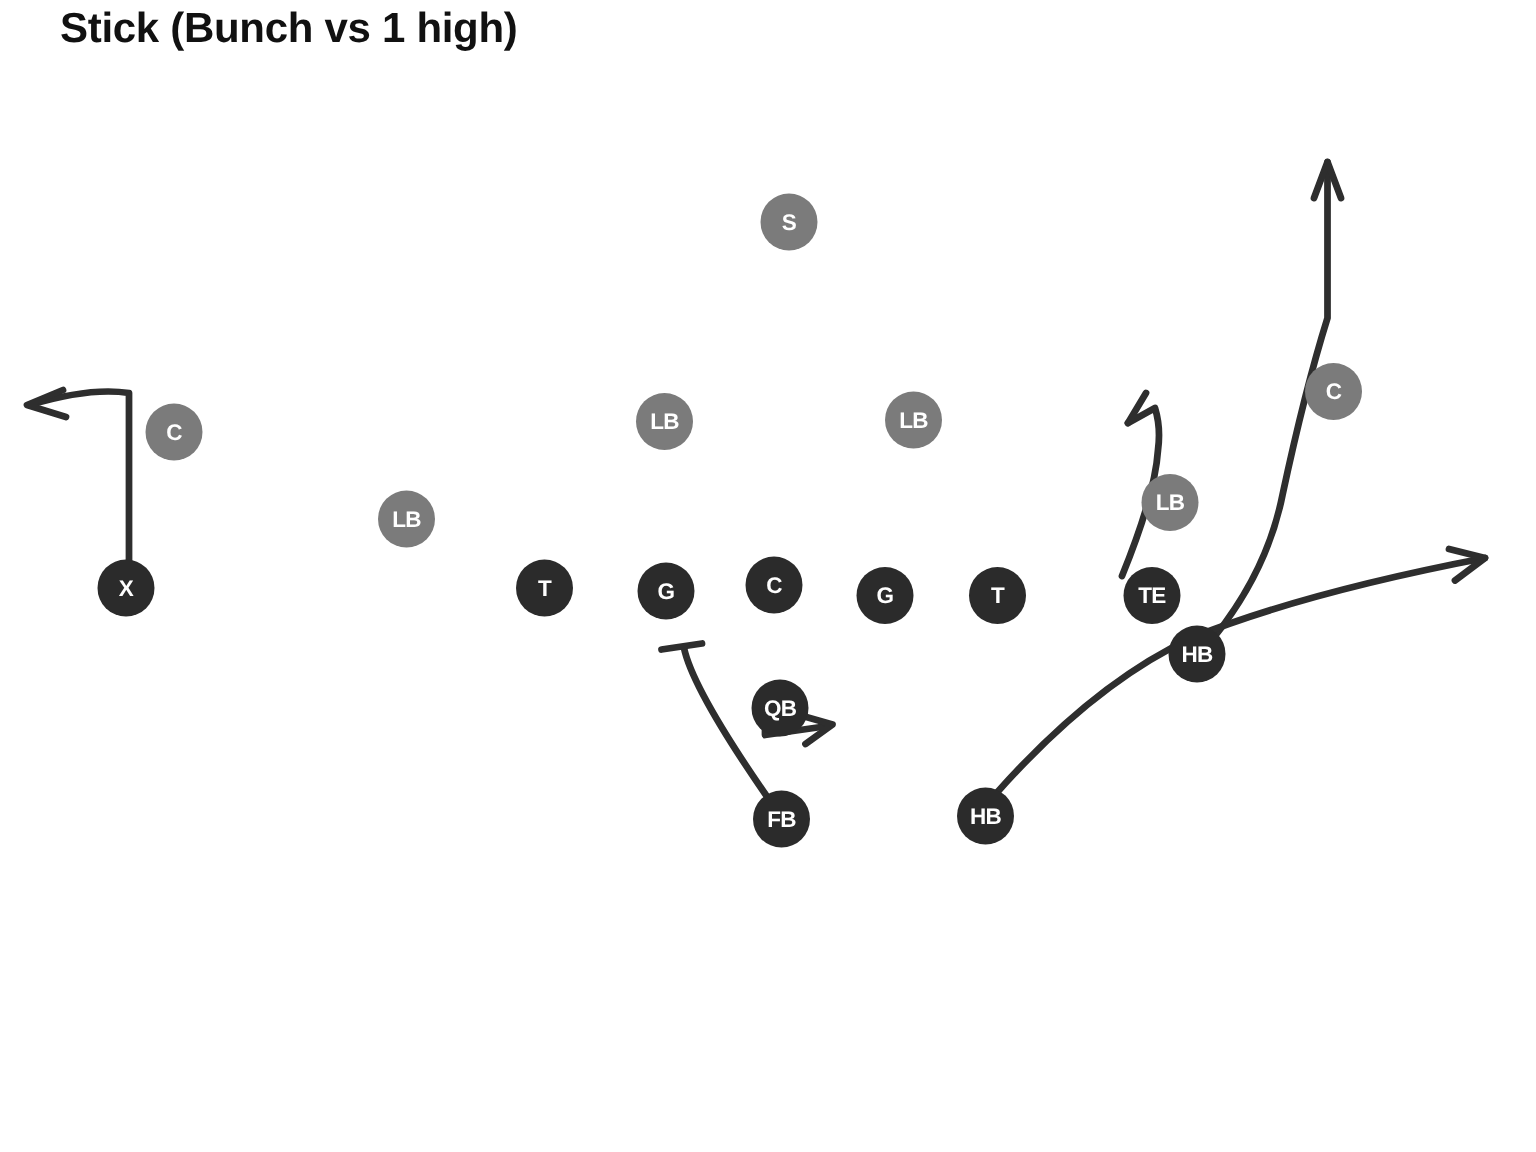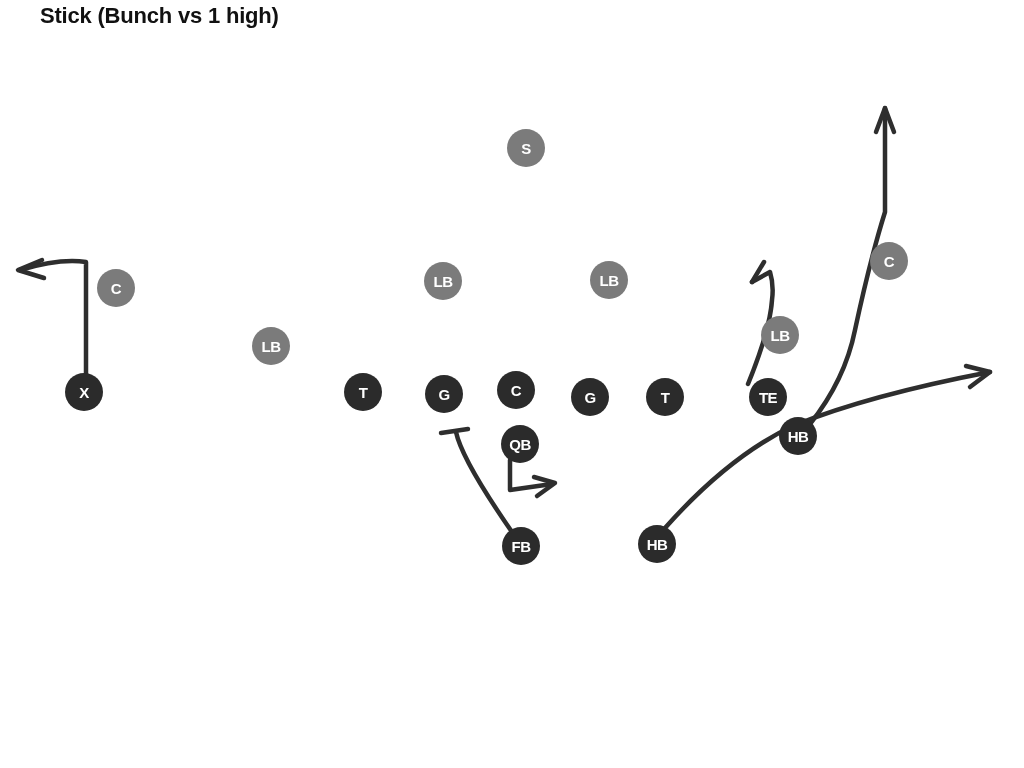--- a/index.html
+++ b/index.html
@@ -1,18 +1,18 @@
 <!DOCTYPE html>
 <html><head>
 <meta charset="utf-8">
 <style>
   html, body { margin: 0; padding: 0; background: #ffffff; }
   body { width: 1024px; height: 768px; position: relative; overflow: hidden;
          font-family: "Liberation Sans", "DejaVu Sans", sans-serif; }
-  .title { position: absolute; left: 40px; top: 3px; font-size: 22px; font-weight: bold;
+  .title { position: absolute; left: 40px; top: 3px; font-size: 28px; font-weight: bold;
            color: #111111; letter-spacing: -0.2px; text-align: center; }
   svg.field { position: absolute; left: 0; top: 0; }
   .player { position: absolute; width: 38px; height: 38px; border-radius: 50%;
             display: flex; align-items: center; justify-content: center;
             color: #ffffff; font-weight: bold; font-size: 15px; letter-spacing: -0.5px;
             transform: translate(-50%, -50%); }
   .offense { background: #2b2b2b; }
   .defense { background: #7b7b7b; }
 </style>
 </head>
@@ -73,21 +73,21 @@
     </div>
     <div class="player offense" style="left: 590px; top: 397px;">
       <span>G</span>
     </div>
     <div class="player offense" style="left: 665px; top: 397px;">
       <span>T</span>
     </div>
     <div class="player offense" style="left: 768px; top: 397px;">
       <span>TE</span>
     </div>
-    <div class="player offense" style="left: 520px; top: 444px;">
+    <div class="player offense" style="left: 520px; top: 472px;">
       <span>QB</span>
     </div>
     <div class="player offense" style="left: 521px; top: 546px;">
       <span>FB</span>
     </div>
     <div class="player offense" style="left: 798px; top: 436px;">
       <span>HB</span>
     </div>
     <div class="player offense" style="left: 657px; top: 544px;">
       <span>HB</span>

